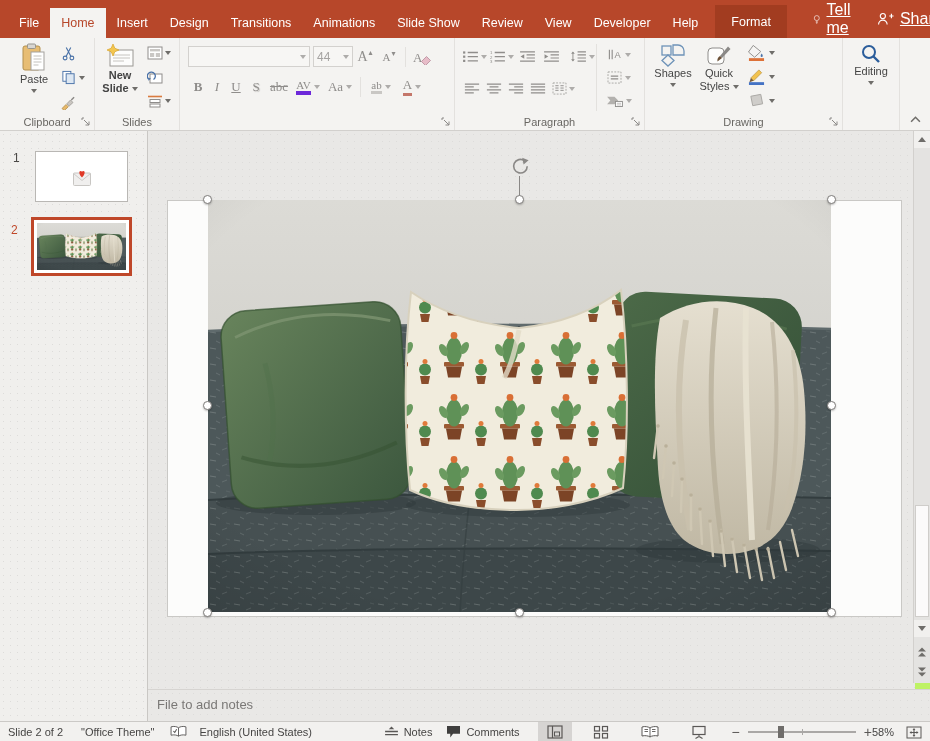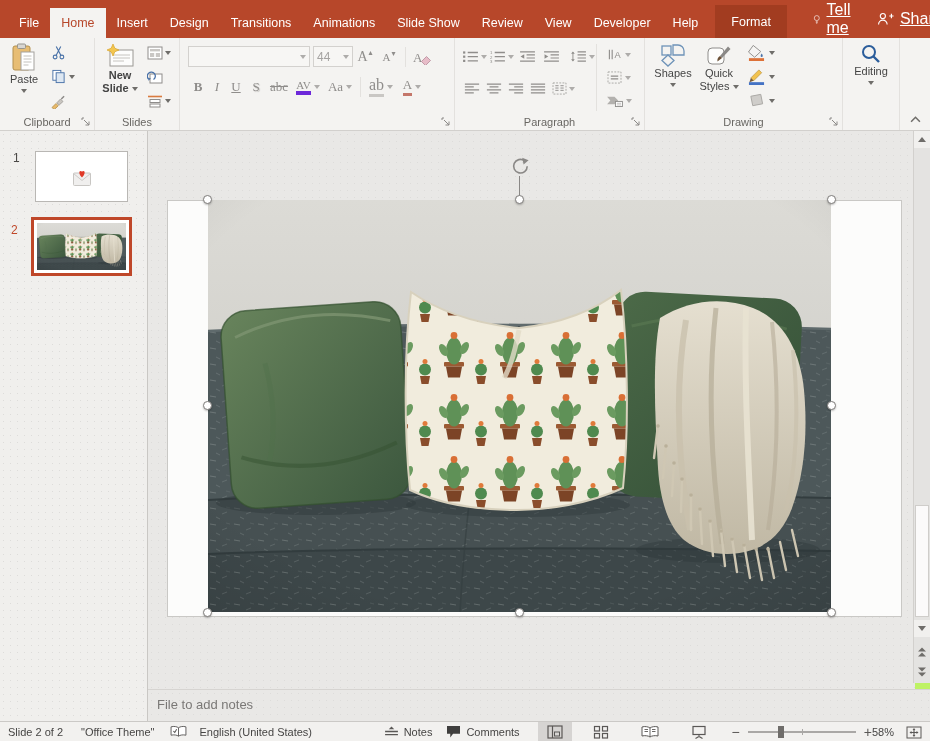--- a/index.html
+++ b/index.html
@@ -413,21 +413,21 @@
       <svg width="18" height="14">
           <use href="#i-share"></use>
         </svg>
       <span>Share</span>
     </div>
   </header>
 
   <div class="ribbon">
 
     <section class="rg" style="width:95px">
-      <div class="rg-content" style="padding-left:2px;">
+      <div class="rg-content" style="padding-left:12px;align-items:flex-end;">
         <div class="bigbtn">
           <svg width="26" height="30">
               <use href="#i-paste"></use>
             </svg>
           <span class="lbl">Paste</span>
           <span class="dd" style="margin-top:3px"></span>
         </div>
         <div class="minicol">
           <div class="sbtn">
               <svg width="15" height="15">
@@ -528,21 +528,21 @@
         <div class="sbtn" style="width:32px">
             <span class="glyph" style="font-size:11px;border-bottom:4px solid #6d28d9">AV</span>
             <span class="dd dis" style="margin-left:3px"></span>
           </div>
         <div class="sbtn" style="width:32px">
             <span class="glyph">Aa</span>
             <span class="dd dis" style="margin-left:3px"></span>
           </div>
         <div style="width:1px;height:20px;background:#e3e1de;margin:0 4px"></div>
         <div class="sbtn" style="width:32px">
-            <span class="glyph" style="font-size:16px;border-bottom:3px solid #c9c7c4">ab</span>
+            <span class="glyph" style="font-size:11px;border-bottom:3px solid #c9c7c4">ab</span>
             <span class="dd dis" style="margin-left:3px"></span>
           </div>
         <div class="sbtn" style="width:30px">
             <span class="glyph" style="border-bottom:3px solid #c4766a">A</span>
             <span class="dd dis" style="margin-left:3px"></span>
           </div>
       </div>
       <svg class="launcher">
           <use href="#i-launcher"></use>
         </svg>

